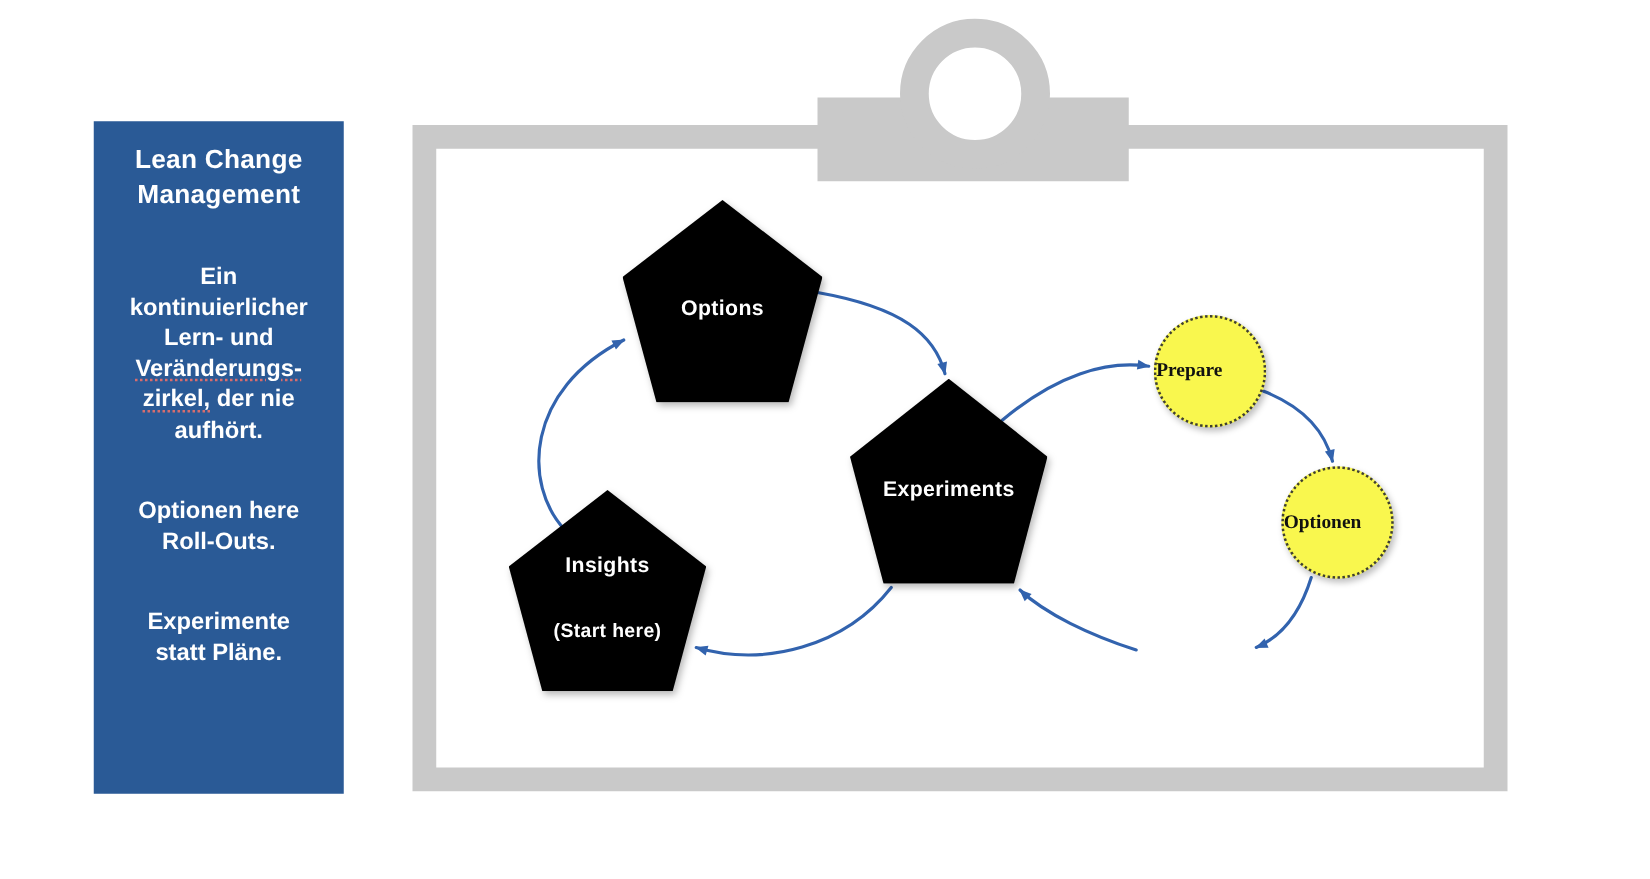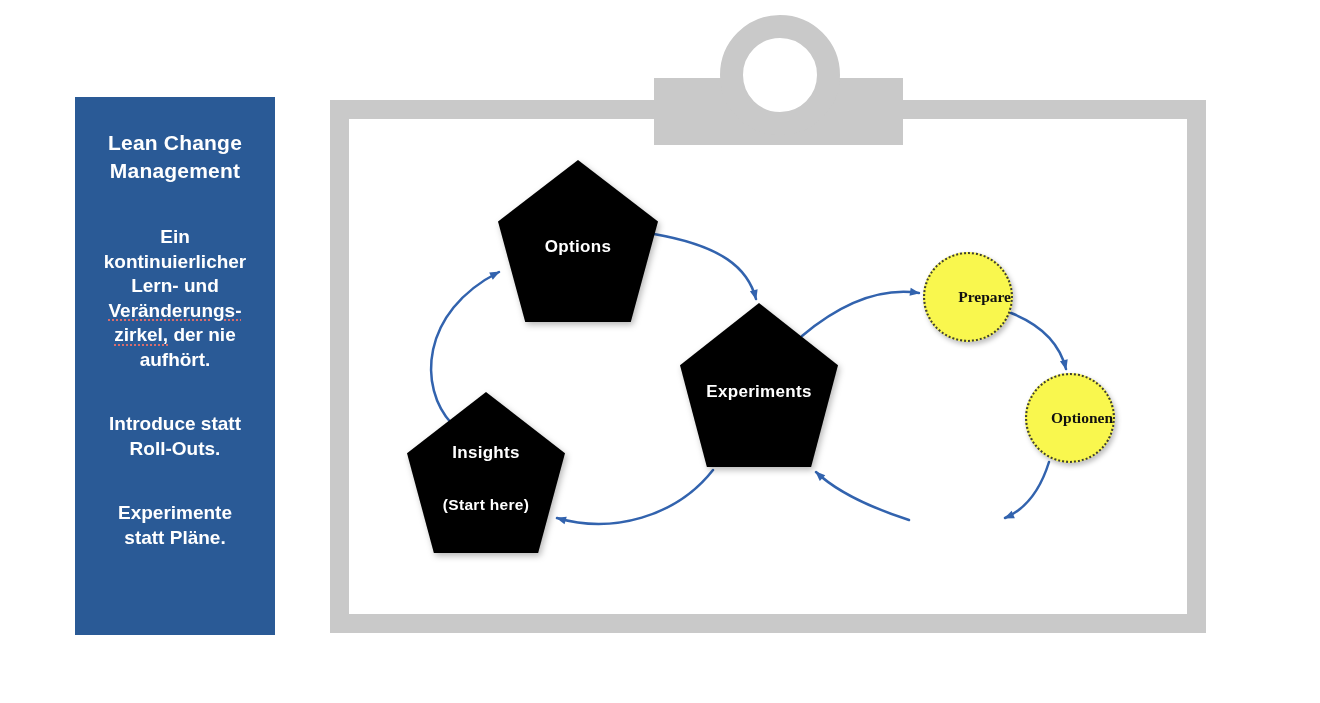--- a/index.html
+++ b/index.html
@@ -17,21 +17,21 @@
     position: absolute;
     left: 75px; top: 97px;
     width: 200px; height: 538px;
     background: #2a5a96;
     color: #ffffff;
     text-align: center;
     font-weight: bold;
     box-sizing: border-box;
   }
   .sidebar-title {
-    margin-top: 32px;
+    margin-top: 17px;
     font-size: 21px;
     line-height: 28px;
     letter-spacing: 0.2px;
     white-space: pre-line;
   }
   .sidebar-p {
     margin: 40px 4px 0;
     font-size: 19px;
     line-height: 24.5px;
     white-space: pre-line;
@@ -97,21 +97,21 @@
   .cycle-circle {
     position: absolute;
     width: 90px; height: 90px;
     box-sizing: border-box;
     border-radius: 50%;
     background: #f9f74e;
     border: 2px dotted #3f3f2f;
     box-shadow: 2px 3px 5px rgba(0,0,0,0.25);
     display: flex;
     align-items: center;
-    justify-content: flex-end;
+    justify-content: flex-start;
     font-family: "Liberation Serif", serif;
     font-weight: bold;
     font-size: 15.5px;
     color: #111111;
   }
   #circle-prepare   { left: 923px; top: 252px; }
   #circle-introduce { left: 1025px; top: 373px; }
   #circle-review    { left: 909px; top: 481px; }
 
   
@@ -135,21 +135,21 @@
 
   <div class="sidebar">
     <div class="sidebar-title">Lean Change
 Management</div>
     <div class="sidebar-p"><span>Ein
 kontinuierlicher
 Lern- und
 </span><span class="misspelled">Veränderungs-</span><span>
 </span><span class="misspelled">zirkel,</span><span> der nie
 aufhört.</span></div>
-    <div class="sidebar-p">Introduce statt
+    <div class="sidebar-p">Optionen here
 Roll-Outs.</div>
     <div class="sidebar-p">Experimente
 statt Pläne.</div>
   </div>
 
   <div class="clipboard-frame"></div>
   <div class="clip-tab"></div>
   <div class="clip-ring"></div>
 
   <svg class="arrows-svg" viewBox="0 0 1320 703" xmlns="http://www.w3.org/2000/svg">

